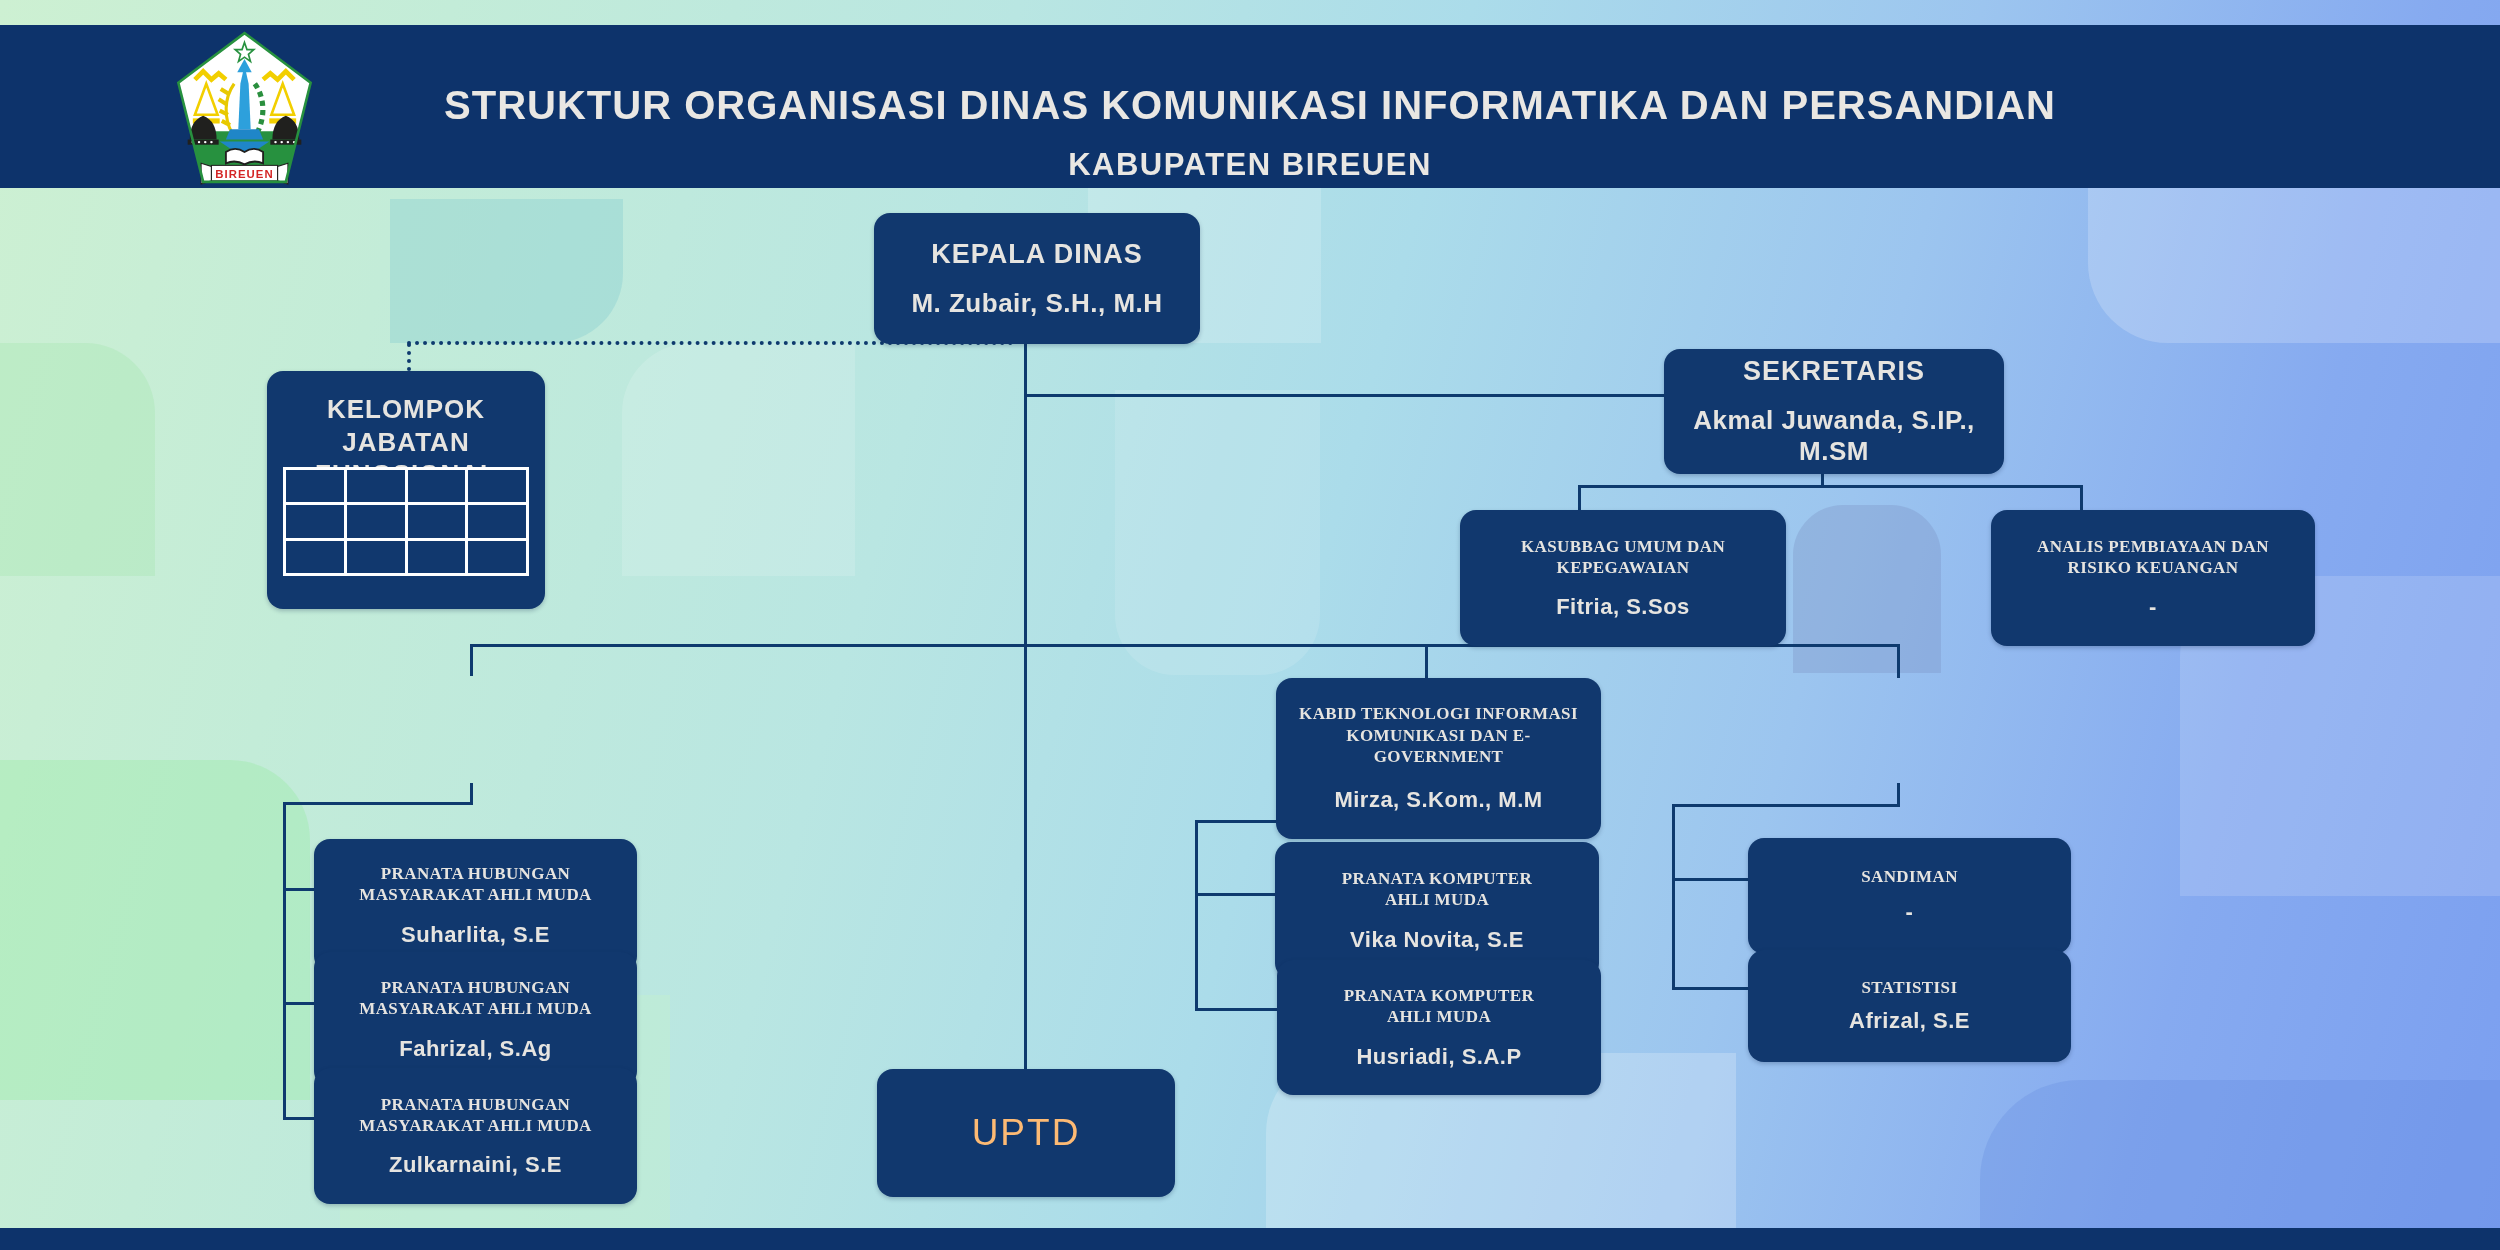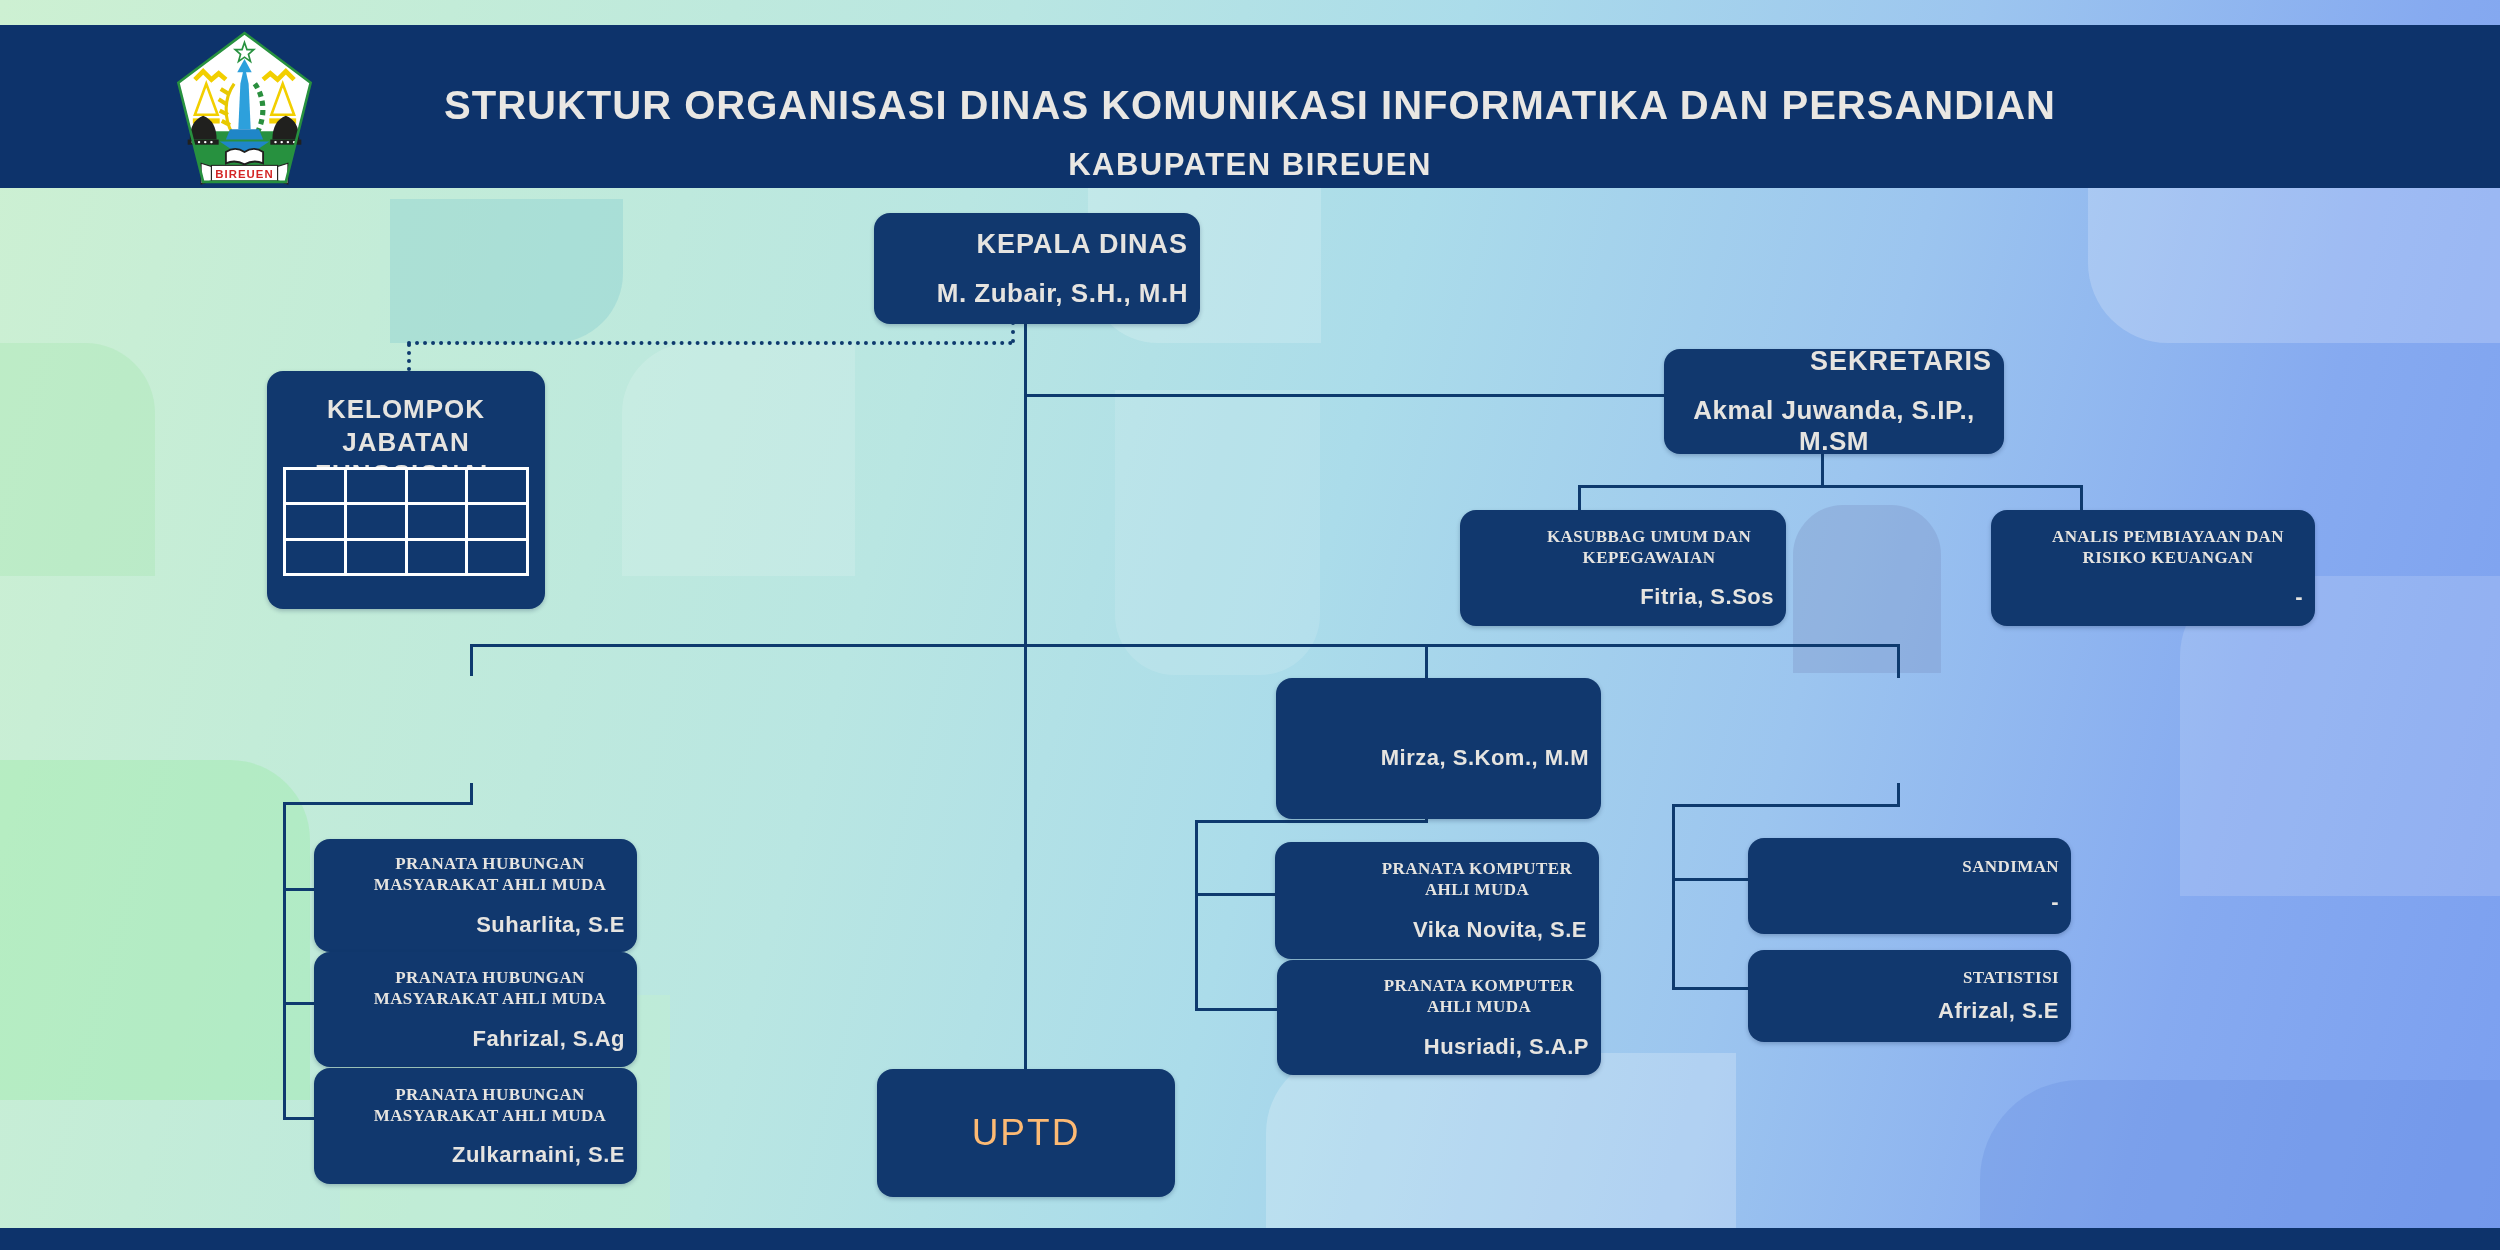--- a/index.html
+++ b/index.html
@@ -22,21 +22,21 @@
   .dot-h{position:absolute;height:0;border-top:4px dotted #0e3a6e;}
   .dot-v{position:absolute;width:0;border-left:4px dotted #0e3a6e;}
   
   .node{position:absolute;background:#11386e;border-radius:16px;color:#e6e4e0;
         display:flex;flex-direction:column;align-items:center;justify-content:center;
         text-align:center;box-shadow:0 2px 4px rgba(10,30,70,.25);}
   .nt{font-weight:bold;letter-spacing:1px;line-height:1.25;}
   .nn{font-weight:bold;letter-spacing:.5px;line-height:1.2;}
   .big .nt{font-size:27px;} .big .nn{font-size:26px;margin-top:16px;}
   .sm .nt{font-size:17px;letter-spacing:.4px;font-family:Liberation Serif, serif;} .sm .nn{font-size:22px;margin-top:16px;}
-  .node.pad{padding:6px 12px;align-items:flex-end;}
+  .node.pad{padding:16px 12px;}
   .uptd-t{font-size:37px;font-weight:normal;letter-spacing:2px;color:#fdba74;}
   
   .kj{justify-content:flex-start;padding-top:22px;}
   .kj .nt{font-size:26px;}
   .kj-grid{position:absolute;left:16px;top:96px;width:246px;height:109px;background:#fff;
            display:grid;grid-template-columns:repeat(4,1fr);grid-template-rows:repeat(3,1fr);
            gap:3px;padding:3px;box-sizing:border-box;}
   .kj-grid div{background:#11386e;}
 </style>
 </head>
@@ -193,20 +193,21 @@
     <div class="nn">Fitria, S.Sos</div>
   </div>
 
   <div class="node sm pad" style="left:1991px;top:510px;width:300px;height:104px;">
     <div class="nt" style="width:270px;">ANALIS PEMBIAYAAN DAN RISIKO KEUANGAN</div>
     <div class="nn">-</div>
   </div>
 
 
   <div class="node sm pad" style="left:1276px;top:678px;width:301px;height:129px;">
+    <div class="nt" style="width:285px;">KABID TEKNOLOGI INFORMASI KOMUNIKASI DAN E-GOVERNMENT</div>
     <div class="nn" style="margin-top:20px;">Mirza, S.Kom., M.M</div>
   </div>
 
 
   <div class="node sm pad" style="left:314px;top:839px;width:299px;height:101px;">
     <div class="nt" style="width:270px;">PRANATA HUBUNGAN MASYARAKAT AHLI MUDA</div>
     <div class="nn">Suharlita, S.E</div>
   </div>
 
   <div class="node sm pad" style="left:314px;top:952px;width:299px;height:103px;">

